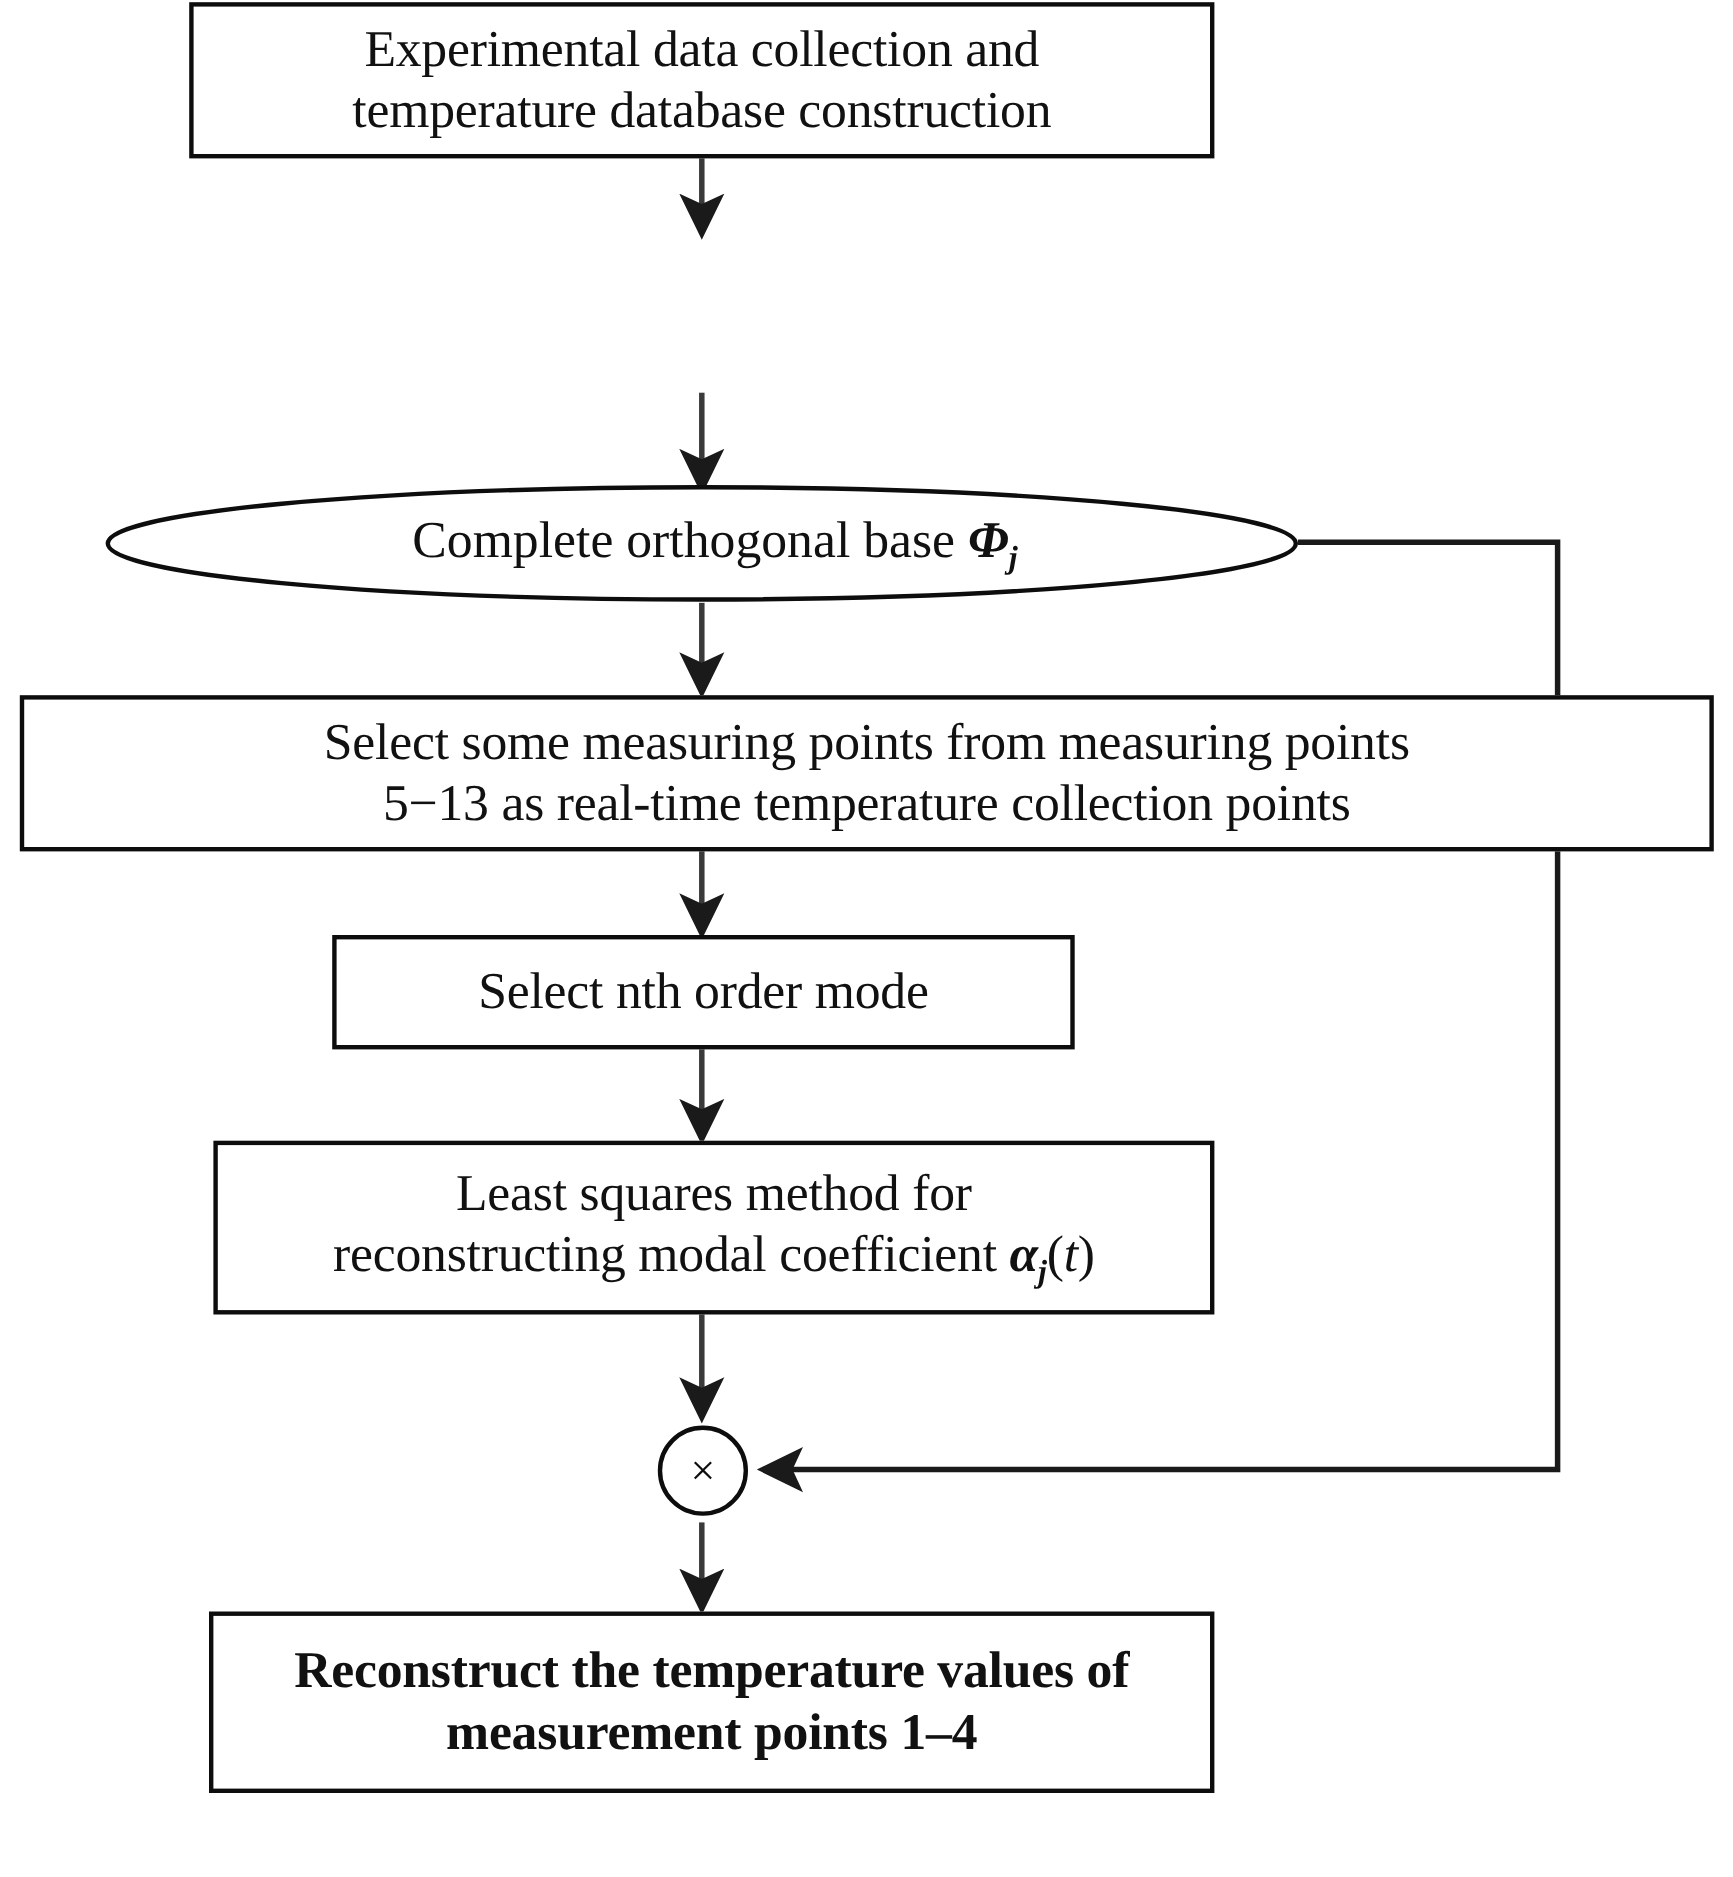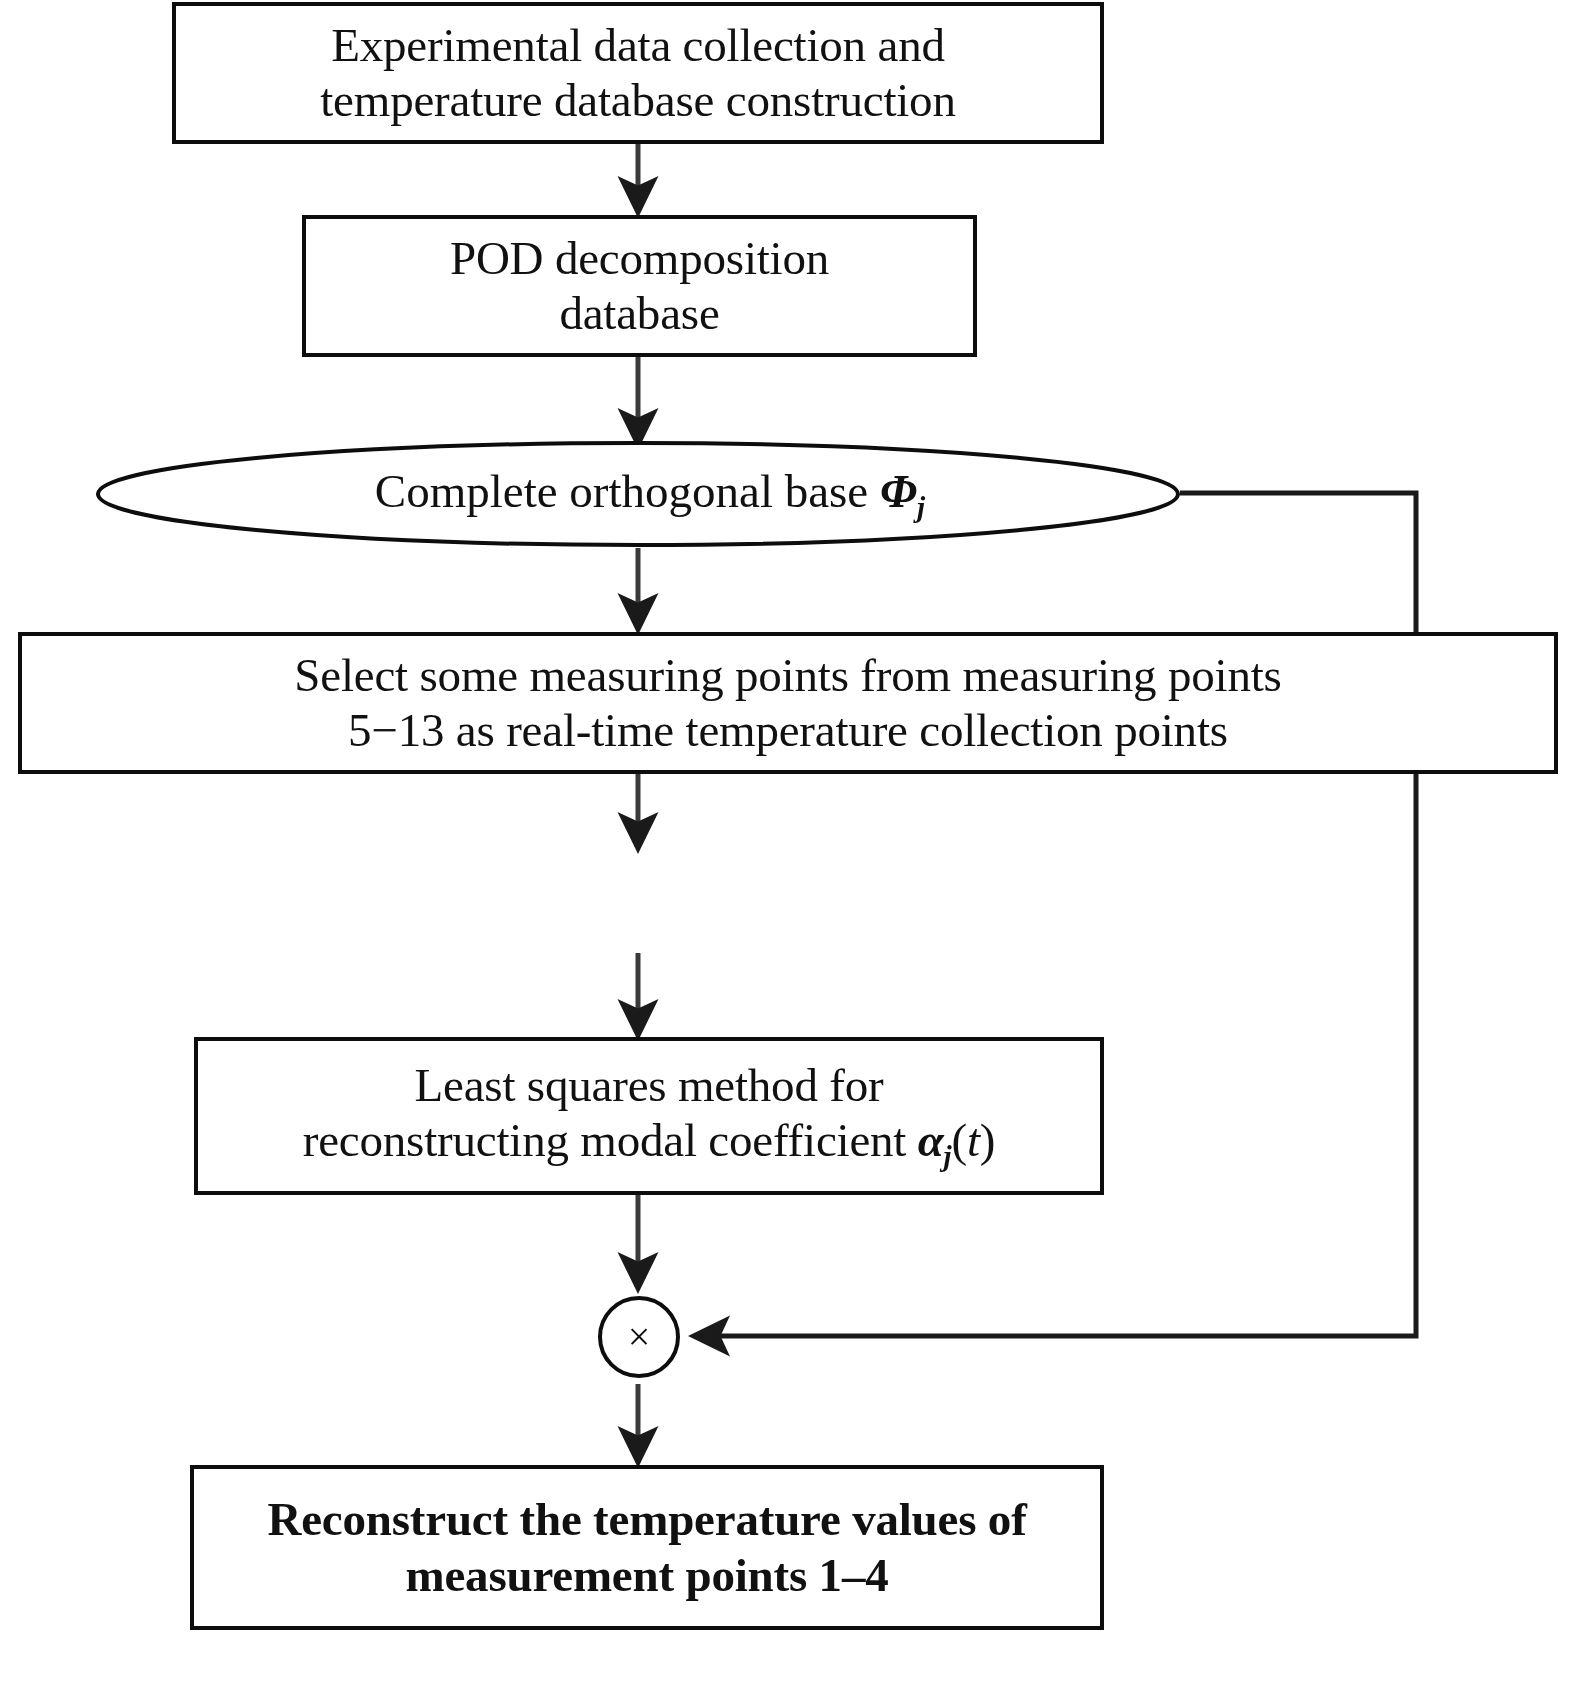--- a/index.html
+++ b/index.html
@@ -123,39 +123,38 @@
     <path d="M 1180 493 L 1416 493 L 1416 1336 L 694 1336" fill="none" stroke="#1a1a1a" stroke-width="5" marker-end="url(#arrowhead)"></path>
 
     <line x1="638" y1="1384" x2="638" y2="1462" stroke="#3a3a3a" stroke-width="5" marker-end="url(#arrowhead)"></line>
   </svg>
 
   <div class="node box" style="left:172px; top:2px; width:932px; height:142px;">
     <div class="box-label">Experimental data collection and
 temperature database construction</div>
   </div>
 
-  <div class="node box" style="left:302px; top:215px; width:675px; height:142px;">
-    <div class="box-label">POD decomposition
-database</div>
-  </div>
 
   <div class="ellipse-wrap" style="left:95px; top:440px; width:1086px; height:108px;">
     <svg viewBox="0 0 1086 108" width="1086" height="108" xmlns="http://www.w3.org/2000/svg">
       <ellipse cx="543" cy="54" rx="540" ry="51" fill="#ffffff" stroke="#0d0d0d" stroke-width="4"></ellipse>
     </svg>
     <div class="ellipse-text">
       <div class="ellipse-label"><span>Complete orthogonal base </span><span class="sym">Φ</span><span class="sub">j</span></div>
     </div>
   </div>
 
   <div class="node box" style="left:18px; top:632px; width:1540px; height:142px;">
     <div class="box-label">Select some measuring points from measuring points
 5−13 as real-time temperature collection points</div>
   </div>
 
+  <div class="node box" style="left:302px; top:850px; width:675px; height:104px;">
+    <div class="box-label">Select nth order mode</div>
+  </div>
 
   <div class="node box" style="left:194px; top:1037px; width:910px; height:158px;">
     <div class="box-label"><span>Least squares method for</span><br><span>reconstructing modal coefficient </span><span class="sym">α</span><span class="sub">j</span><span>(</span><span class="it">t</span><span>)</span></div>
   </div>
 
   <div class="mulnode" style="left:598px; top:1296px; width:82px; height:82px;">
     <span>×</span>
   </div>
 
   <div class="node box" style="left:190px; top:1465px; width:914px; height:165px;font-weight:bold;">

